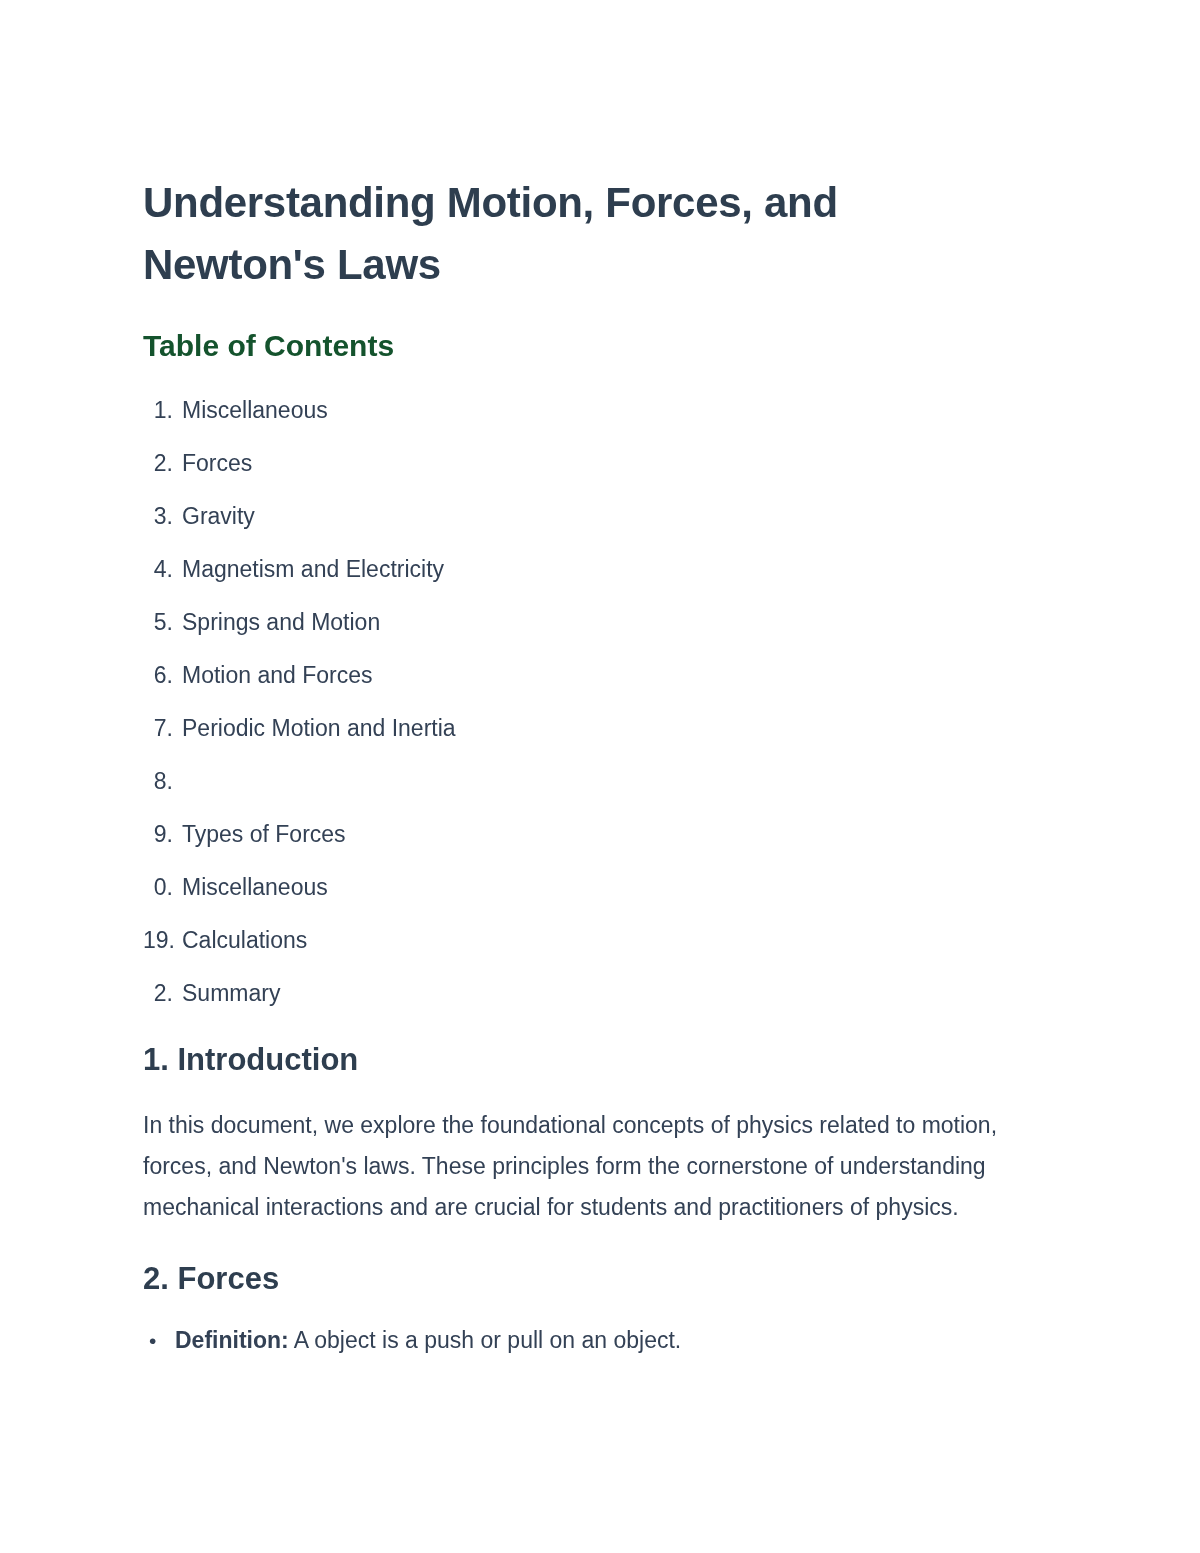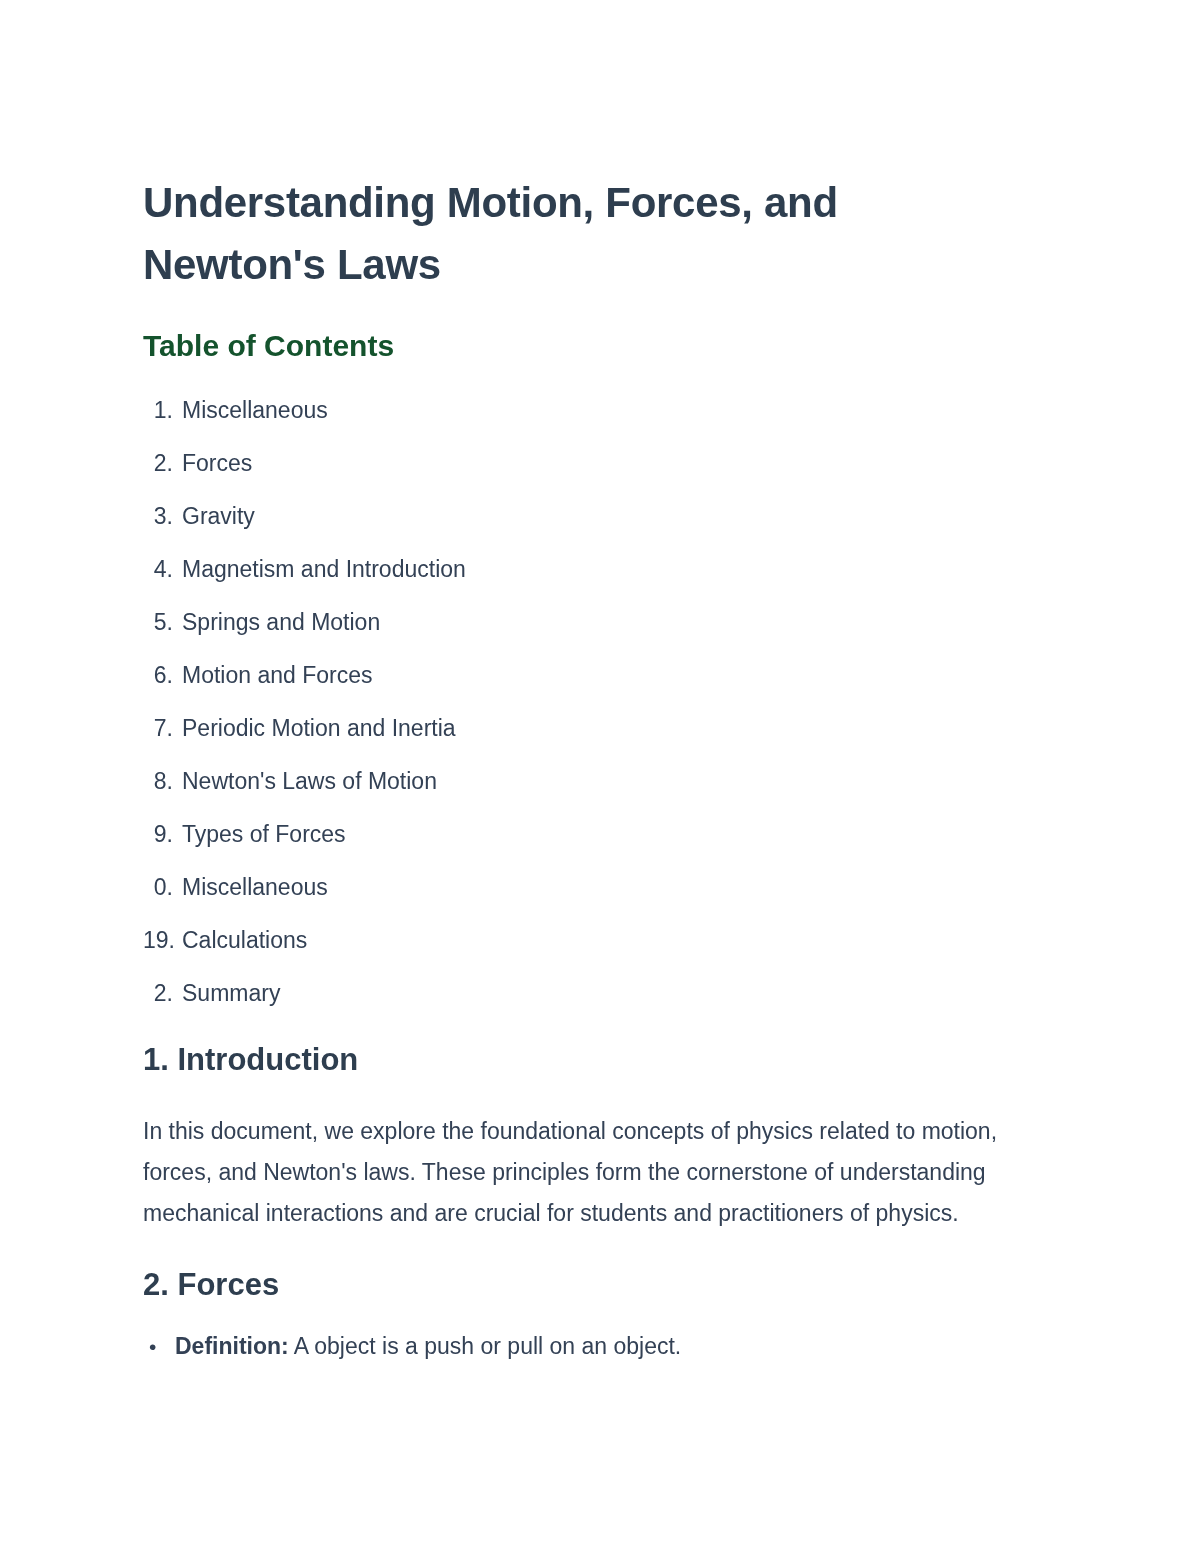--- a/index.html
+++ b/index.html
@@ -54,21 +54,21 @@
     margin-right: 9px;
   }
   h2.section-heading {
     margin: 28px 0 0 0;
     font-size: 31px;
     line-height: 46px;
     font-weight: 700;
     color: #2e3e4f;
   }
   p.body-text {
-    margin: 28px 0 0 0;
+    margin: 22px 0 0 0;
     font-size: 23px;
     line-height: 41px;
     max-width: 920px;
     font-weight: 400;
   }
   ul.bullets {
     list-style: none;
     margin: 22px 0 0 0;
     padding: 0;
   }
@@ -108,37 +108,36 @@
     <li class="toc-item">
       <span class="toc-marker">2.</span>
       <span class="toc-label">Forces</span>
     </li>
     <li class="toc-item">
       <span class="toc-marker">3.</span>
       <span class="toc-label">Gravity</span>
     </li>
     <li class="toc-item">
       <span class="toc-marker">4.</span>
-      <span class="toc-label">Magnetism and Introduction</span>
+      <span class="toc-label">Magnetism and Electricity</span>
     </li>
     <li class="toc-item">
       <span class="toc-marker">5.</span>
       <span class="toc-label">Springs and Motion</span>
     </li>
     <li class="toc-item">
       <span class="toc-marker">6.</span>
       <span class="toc-label">Motion and Forces</span>
     </li>
     <li class="toc-item">
       <span class="toc-marker">7.</span>
       <span class="toc-label">Periodic Motion and Inertia</span>
     </li>
     <li class="toc-item">
       <span class="toc-marker">8.</span>
-      <span class="toc-label">Newton's Laws of Motion</span>
     </li>
     <li class="toc-item">
       <span class="toc-marker">9.</span>
       <span class="toc-label">Types of Forces</span>
     </li>
     <li class="toc-item">
       <span class="toc-marker">0.</span>
       <span class="toc-label">Miscellaneous</span>
     </li>
     <li class="toc-item">

